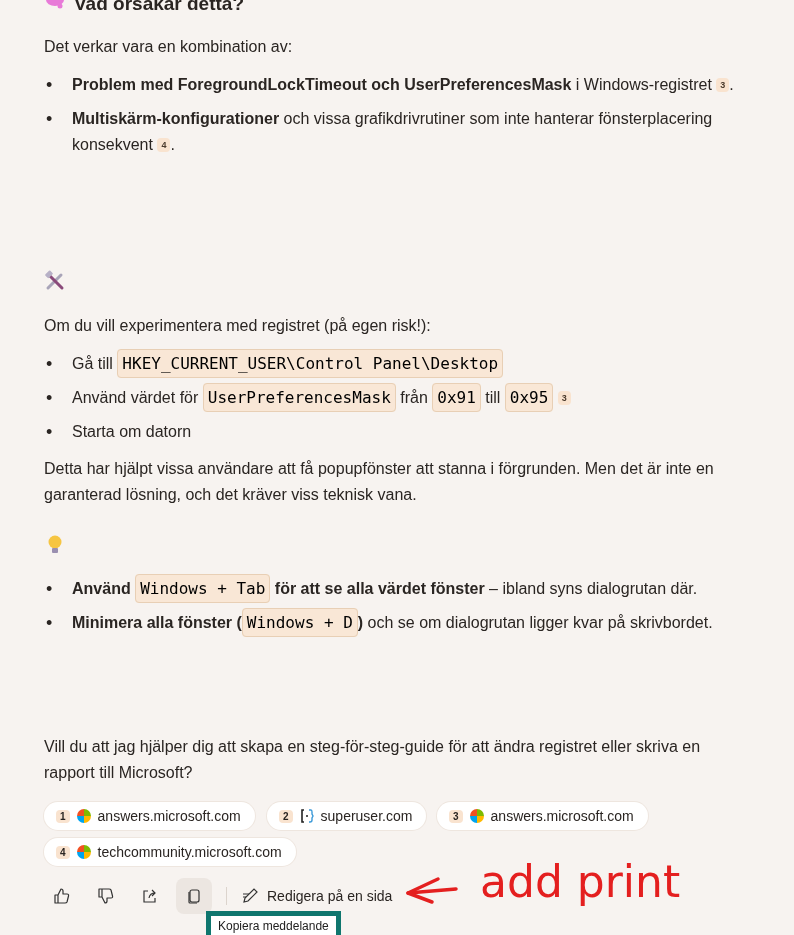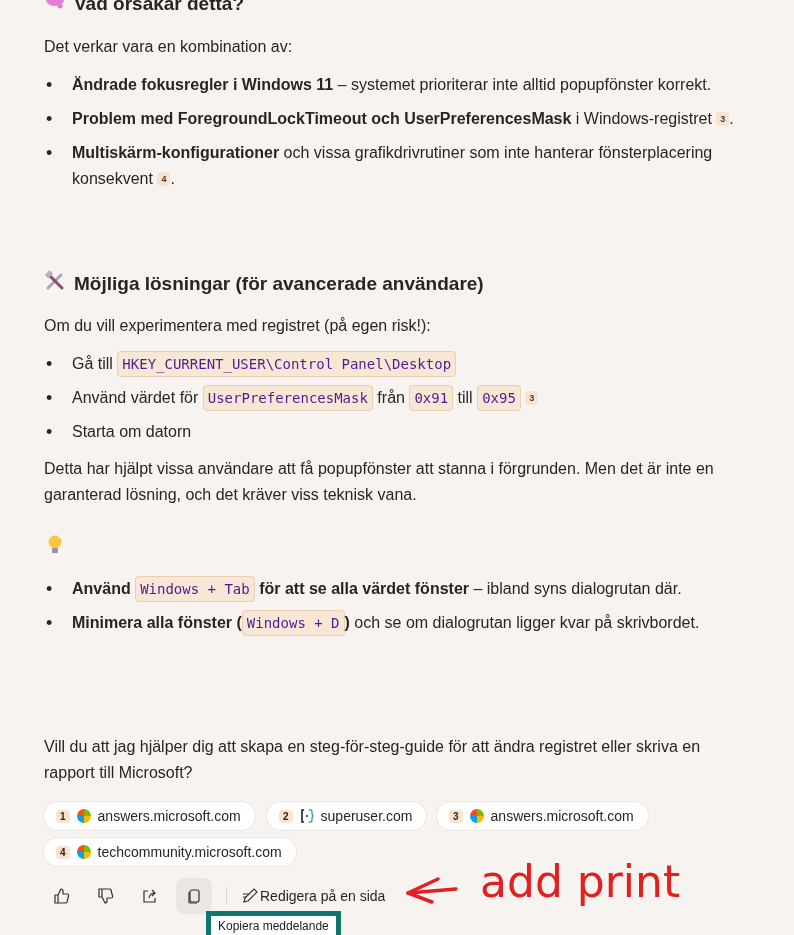--- a/index.html
+++ b/index.html
@@ -11,40 +11,40 @@
     position: relative;
   }
   .h { font-weight: bold; font-size: 19px; display: flex; align-items: center; gap: 8px; position: absolute; left: 44px; }
   .h .emoji { font-size: 18px; width: 22px; display: inline-block; text-align: center; }
   p { margin: 0; font-size: 16px; line-height: 26px; position: absolute; left: 44px; width: 700px; }
   ul { margin: 0; padding: 0; list-style: none; position: absolute; left: 44px; width: 700px; }
   li { position: relative; padding-left: 28px; font-size: 16px; line-height: 26px; }
   li::before { content: "•"; position: absolute; left: 2px; top: 0; font-size: 18px; }
   b { font-weight: bold; }
   code {
-    font-family: "DejaVu Sans Mono", monospace; font-size: 14px;
+    font-family: "DejaVu Sans Mono", monospace; font-size: 16px;
     background: #f9e7d6; border: 1px solid #e8cfb5; border-radius: 4px;
-    padding: 4px 4px; color: #4c1d95;
+    padding: 4px 4px; color: #000000;
   }
   .cite {
     display: inline-block; font-size: 9px; font-weight: bold; line-height: 14px;
     background: #f9e3cf; color: #4a3a2c; border-radius: 4px; padding: 0 4px; vertical-align: 2px;
   }
   .chip {
     position: absolute; height: 28px; border-radius: 14px; background: #fff;
     display: flex; align-items: center; padding: 0 14px 0 12px; font-size: 14px; color: #2a2522;
     box-shadow: 0 0 0 1px #eee6df;
   }
   .chip .num { font-size: 10px; font-weight: bold; background: #f9e3cf; border-radius: 4px; padding: 1px 4px; margin-right: 6px; }
   .chip .fav { width: 16px; height: 16px; margin-right: 6px; display: inline-block; }
   .actions { position: absolute; left: 44px; top: 878px; height: 36px; display: flex; align-items: center; }
   .abtn { width: 36px; height: 36px; border-radius: 8px; display: flex; align-items: center; justify-content: center; margin-right: 8px; }
   .abtn.active { background: #ece6e1; }
   .sep { width: 1px; height: 18px; background: #dcd4cd; margin: 0 14px 0 6px; }
-  .edit { display: flex; align-items: center; gap: 1px; font-size: 14px; }
+  .edit { display: flex; align-items: center; gap: 8px; font-size: 14px; }
   .tooltip {
     position: absolute; left: 206px; top: 911px; border: 5px solid #0f766e; background: #fff;
     font-size: 12px; padding: 3px 7px; color: #222;
   }
   .annot { position: absolute; left: 400px; top: 835px; }
 </style>
 </head>
 <body>
 
 <div class="h" style="top:-8px;">
@@ -53,42 +53,38 @@
         <ellipse cx="11" cy="8" rx="9" ry="6" fill="#e87ad8"></ellipse>
         <circle cx="16" cy="14" r="2.5" fill="#e87ad8"></circle>
       </svg>
   </span>
   <span>Vad orsakar detta?</span>
 </div>
 
 <p style="top:34px;">Det verkar vara en kombination av:</p>
 
 <ul style="top:72px;">
-  <li style="margin-bottom:8px;">
-    <b>Ändrade fokusregler i Windows 11</b><span> – systemet prioriterar inte alltid popupfönster korrekt.</span>
-  </li>
   <li style="margin-bottom:8px;">
     <b>Problem med ForegroundLockTimeout och UserPreferencesMask</b><span> i Windows-registret</span>
     <span class="cite">3</span><span>.</span>
   </li>
   <li>
     <b>Multiskärm-konfigurationer</b><span> och vissa grafikdrivrutiner som inte hanterar fönsterplacering konsekvent</span>
     <span class="cite">4</span><span>.</span>
   </li>
 </ul>
 
 <div class="h" style="top:270px;">
   <span class="emoji">
     <svg width="22" height="22" viewBox="0 0 22 22">
         <line x1="4" y1="18" x2="17" y2="5" stroke="#a9a4b8" stroke-width="3" stroke-linecap="round"></line>
         <line x1="5" y1="5" x2="18" y2="18" stroke="#8a4a7a" stroke-width="3" stroke-linecap="round"></line>
         <rect x="2" y="2" width="7" height="5" rx="1" fill="#b7b0c6" transform="rotate(-45 5 5)"></rect>
       </svg>
   </span>
-  <span>Möjliga lösningar (för avancerade användare)</span>
 </div>
 
 <p style="top:313px;">Om du vill experimentera med registret (på egen risk!):</p>
 
 <ul style="top:351px;">
   <li style="margin-bottom:8px;">
     <span>Gå till</span>
     <code>HKEY_CURRENT_USER\Control Panel\Desktop</code>
   </li>
   <li style="margin-bottom:8px;">

